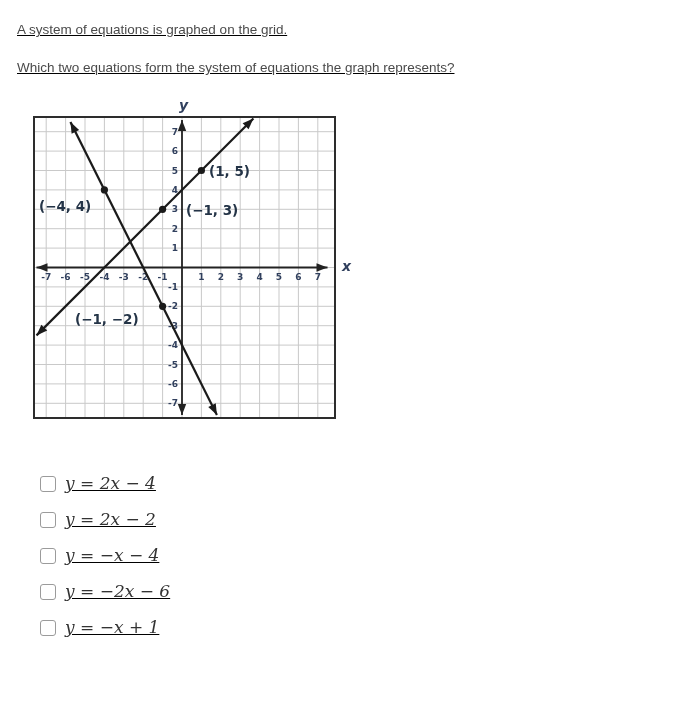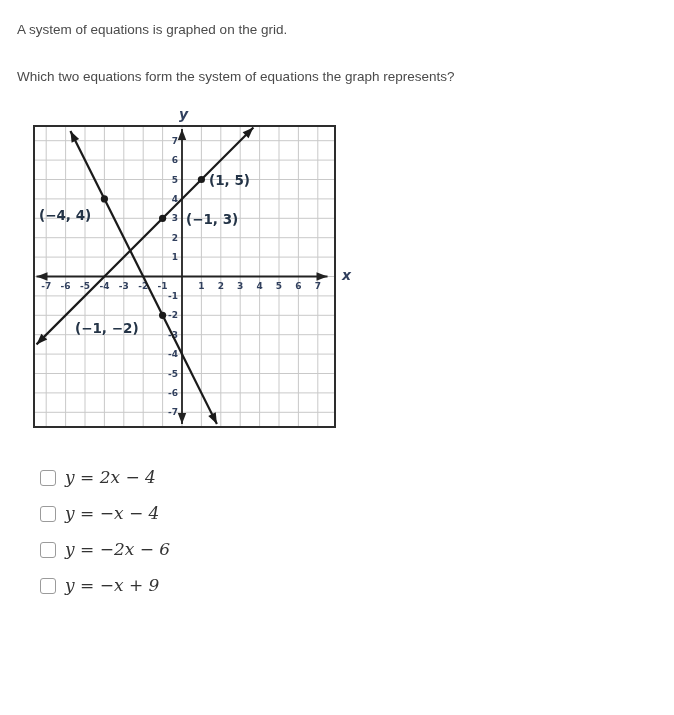--- a/index.html
+++ b/index.html
@@ -1,26 +1,26 @@
 <!DOCTYPE html>
 <html><head>
 <meta charset="utf-8">
 <style>
   html,body{margin:0;padding:0;background:#ffffff;}
   body{width:674px;height:715px;overflow:hidden;font-family:"Liberation Sans",sans-serif;}
-  .page{padding:22px 17px 0 17px;}
+  .page{padding:22px 17px 0 17px;text-decoration:underline;}
   .q-text{margin:0;font-size:13.5px;color:#4a4a4a;line-height:16px;}
-  .q-text + .q-text{margin-top:31px;}
+  .q-text + .q-text{margin-top:22px;}
   .graph-wrap{position:relative;margin:40px 0 0 16px;width:303px;height:303px;}
   .graph-svg{display:block;background:#ffffff;}
   .axis-label{position:absolute;font-weight:bold;font-style:italic;font-size:14px;
     color:#31405e;font-family:"DejaVu Sans",sans-serif;line-height:1;}
   .y-label{top:-18px;left:146px;}
   .x-label{top:143px;left:309px;}
-  .options{margin:41px 0 0 23px;}
+  .options{margin:56px 0 0 23px;}
   .opt{display:flex;align-items:center;gap:9px;margin-bottom:19px;cursor:pointer;}
   .cb{display:inline-block;width:14px;height:14px;border:1.5px solid #9b9b9b;
     border-radius:3px;background:#fff;flex:0 0 auto;}
   .eq{font-family:"DejaVu Serif",serif;font-style:italic;font-size:17px;color:#333333;
     line-height:1;}
   svg text{font-family:"DejaVu Sans",sans-serif;}
 </style>
 </head>
 <body>
 
@@ -114,24 +114,28 @@
     <div class="axis-label x-label">x</div>
   </div>
 
   <div class="options">
     <label class="opt">
       <span class="cb"></span>
       <span class="eq">y = 2x − 4</span>
     </label>
     <label class="opt">
       <span class="cb"></span>
+      <span class="eq">y = 2x − 2</span>
+    </label>
+    <label class="opt">
+      <span class="cb"></span>
       <span class="eq">y = −x − 4</span>
     </label>
     <label class="opt">
       <span class="cb"></span>
       <span class="eq">y = −2x − 6</span>
     </label>
     <label class="opt">
       <span class="cb"></span>
-      <span class="eq">y = −x + 9</span>
+      <span class="eq">y = −x + 1</span>
     </label>
   </div>
 </div>
 
 </body></html>

